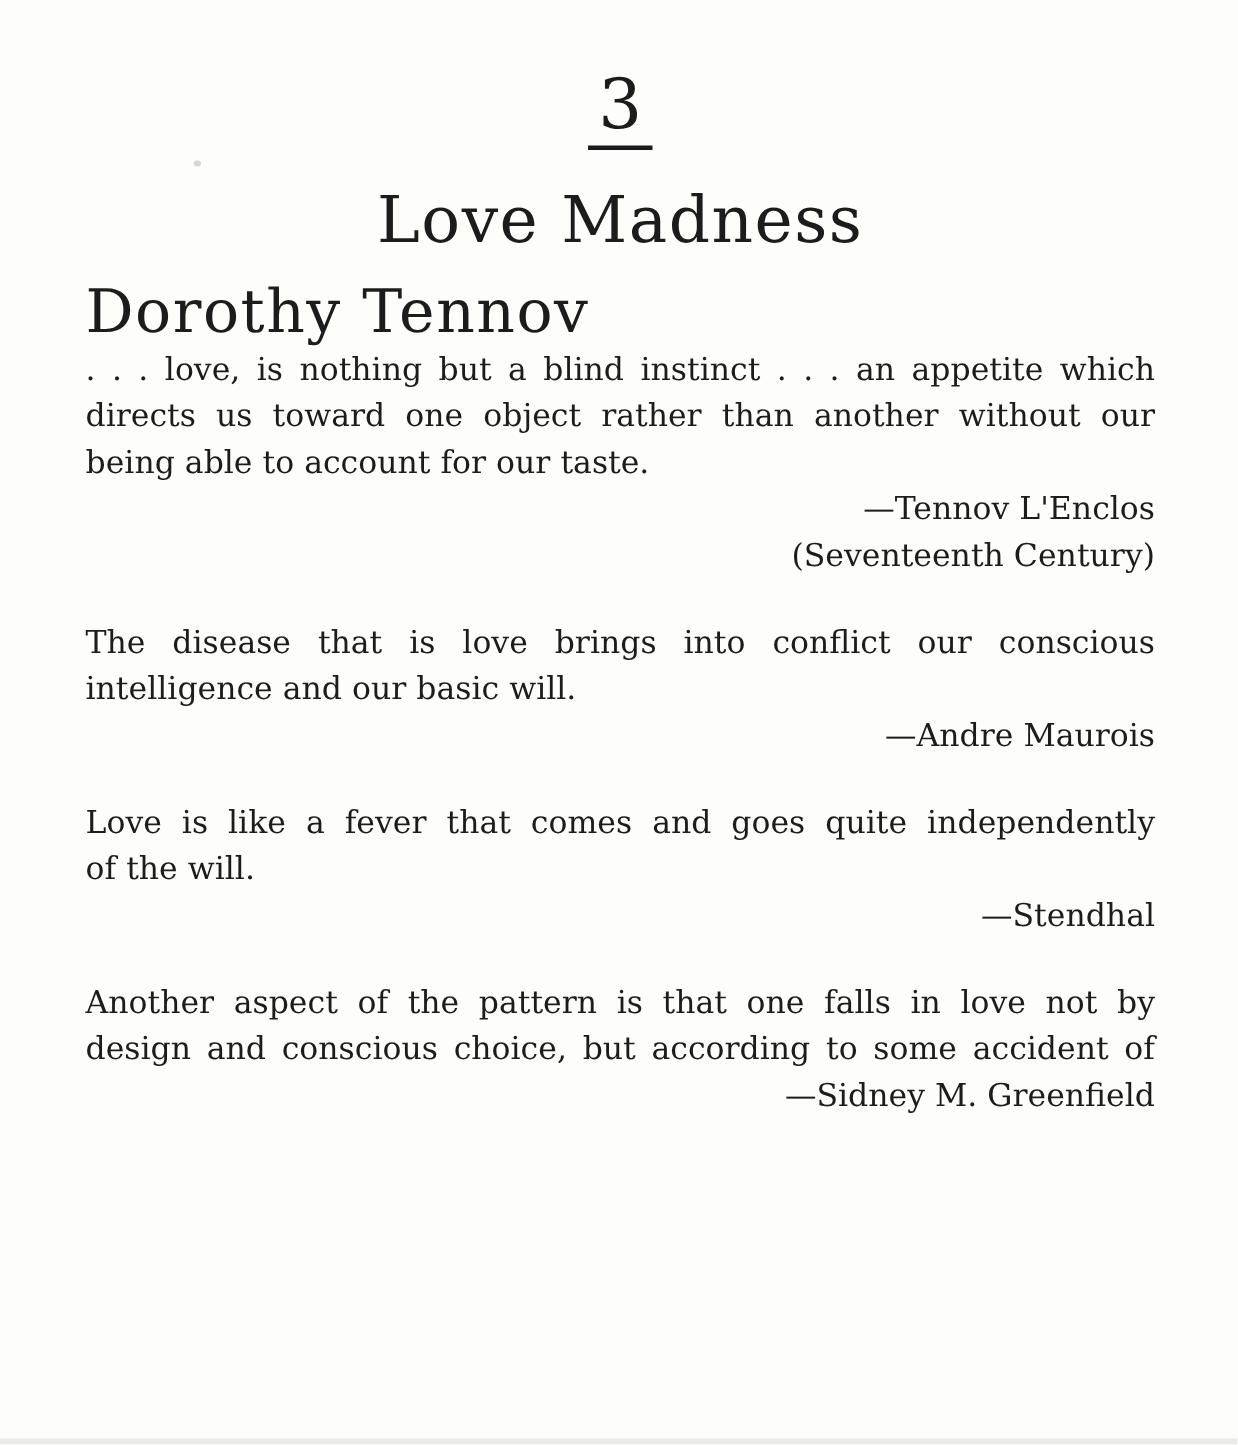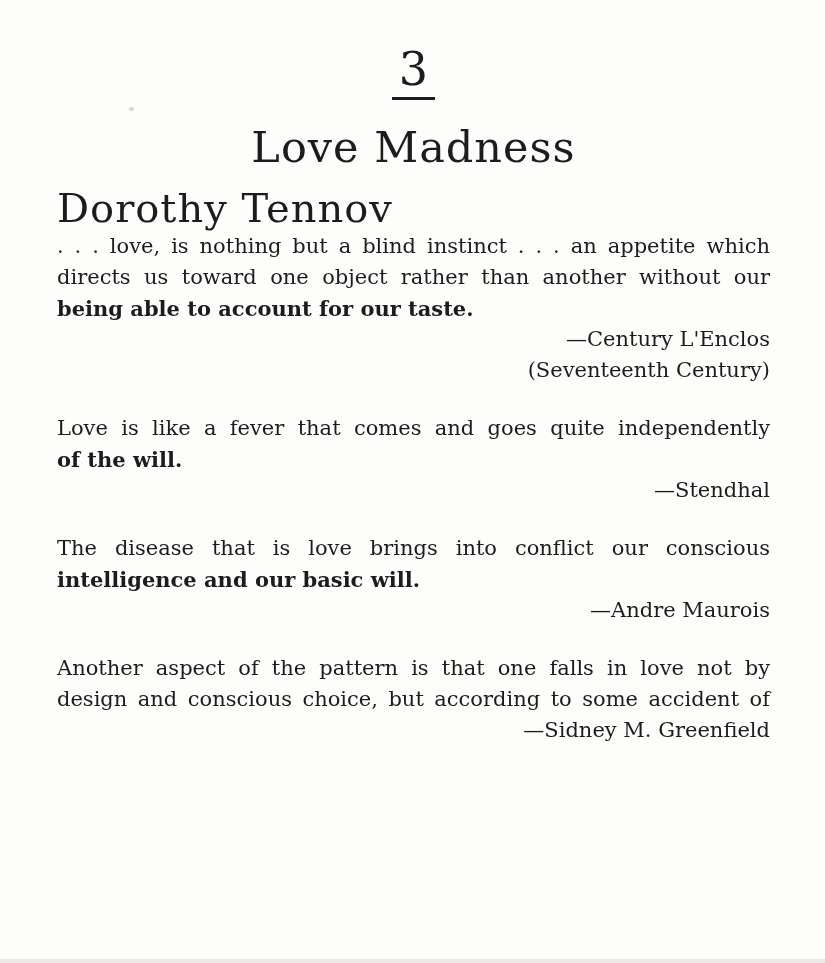--- a/index.html
+++ b/index.html
@@ -54,21 +54,20 @@
   .epigraph {
     margin-bottom: 27px;
   }
   .eline {
     text-align: justify;
     text-align-last: justify;
   }
   .eline.last {
     text-align: center;
     text-align-last: left;
-    font-weight: bold;
   }
   .attribution {
     text-align: right;
   }
   .speck {
     position: absolute;
     left: 129px;
     top: 107px;
     width: 5px;
     height: 4px;
@@ -96,34 +95,34 @@
   <h1 class="chapter-title">Love Madness</h1>
 
   <h2 class="chapter-author">Dorothy Tennov</h2>
 
   <div class="epigraphs">
 
     <div class="epigraph">
       <div class="eline">. . . love, is nothing but a blind instinct . . . an appetite which</div>
       <div class="eline">directs us toward one object rather than another without our</div>
       <div class="eline last">being able to account for our taste.</div>
-      <div class="attribution">—Century L'Enclos</div>
+      <div class="attribution">—Tennov L'Enclos</div>
       <div class="attribution">(Seventeenth Century)</div>
+    </div>
+
+    <div class="epigraph">
+      <div class="eline">The disease that is love brings into conflict our conscious</div>
+      <div class="eline last">intelligence and our basic will.</div>
+      <div class="attribution">—Andre Maurois</div>
     </div>
 
     <div class="epigraph">
       <div class="eline">Love is like a fever that comes and goes quite independently</div>
       <div class="eline last">of the will.</div>
       <div class="attribution">—Stendhal</div>
-    </div>
-
-    <div class="epigraph">
-      <div class="eline">The disease that is love brings into conflict our conscious</div>
-      <div class="eline last">intelligence and our basic will.</div>
-      <div class="attribution">—Andre Maurois</div>
     </div>
 
     <div class="epigraph">
       <div class="eline">Another aspect of the pattern is that one falls in love not by</div>
       <div class="eline">design and conscious choice, but according to some accident of</div>
       <div class="attribution">—Sidney M. Greenfield</div>
     </div>
 
   </div>
 </div>

